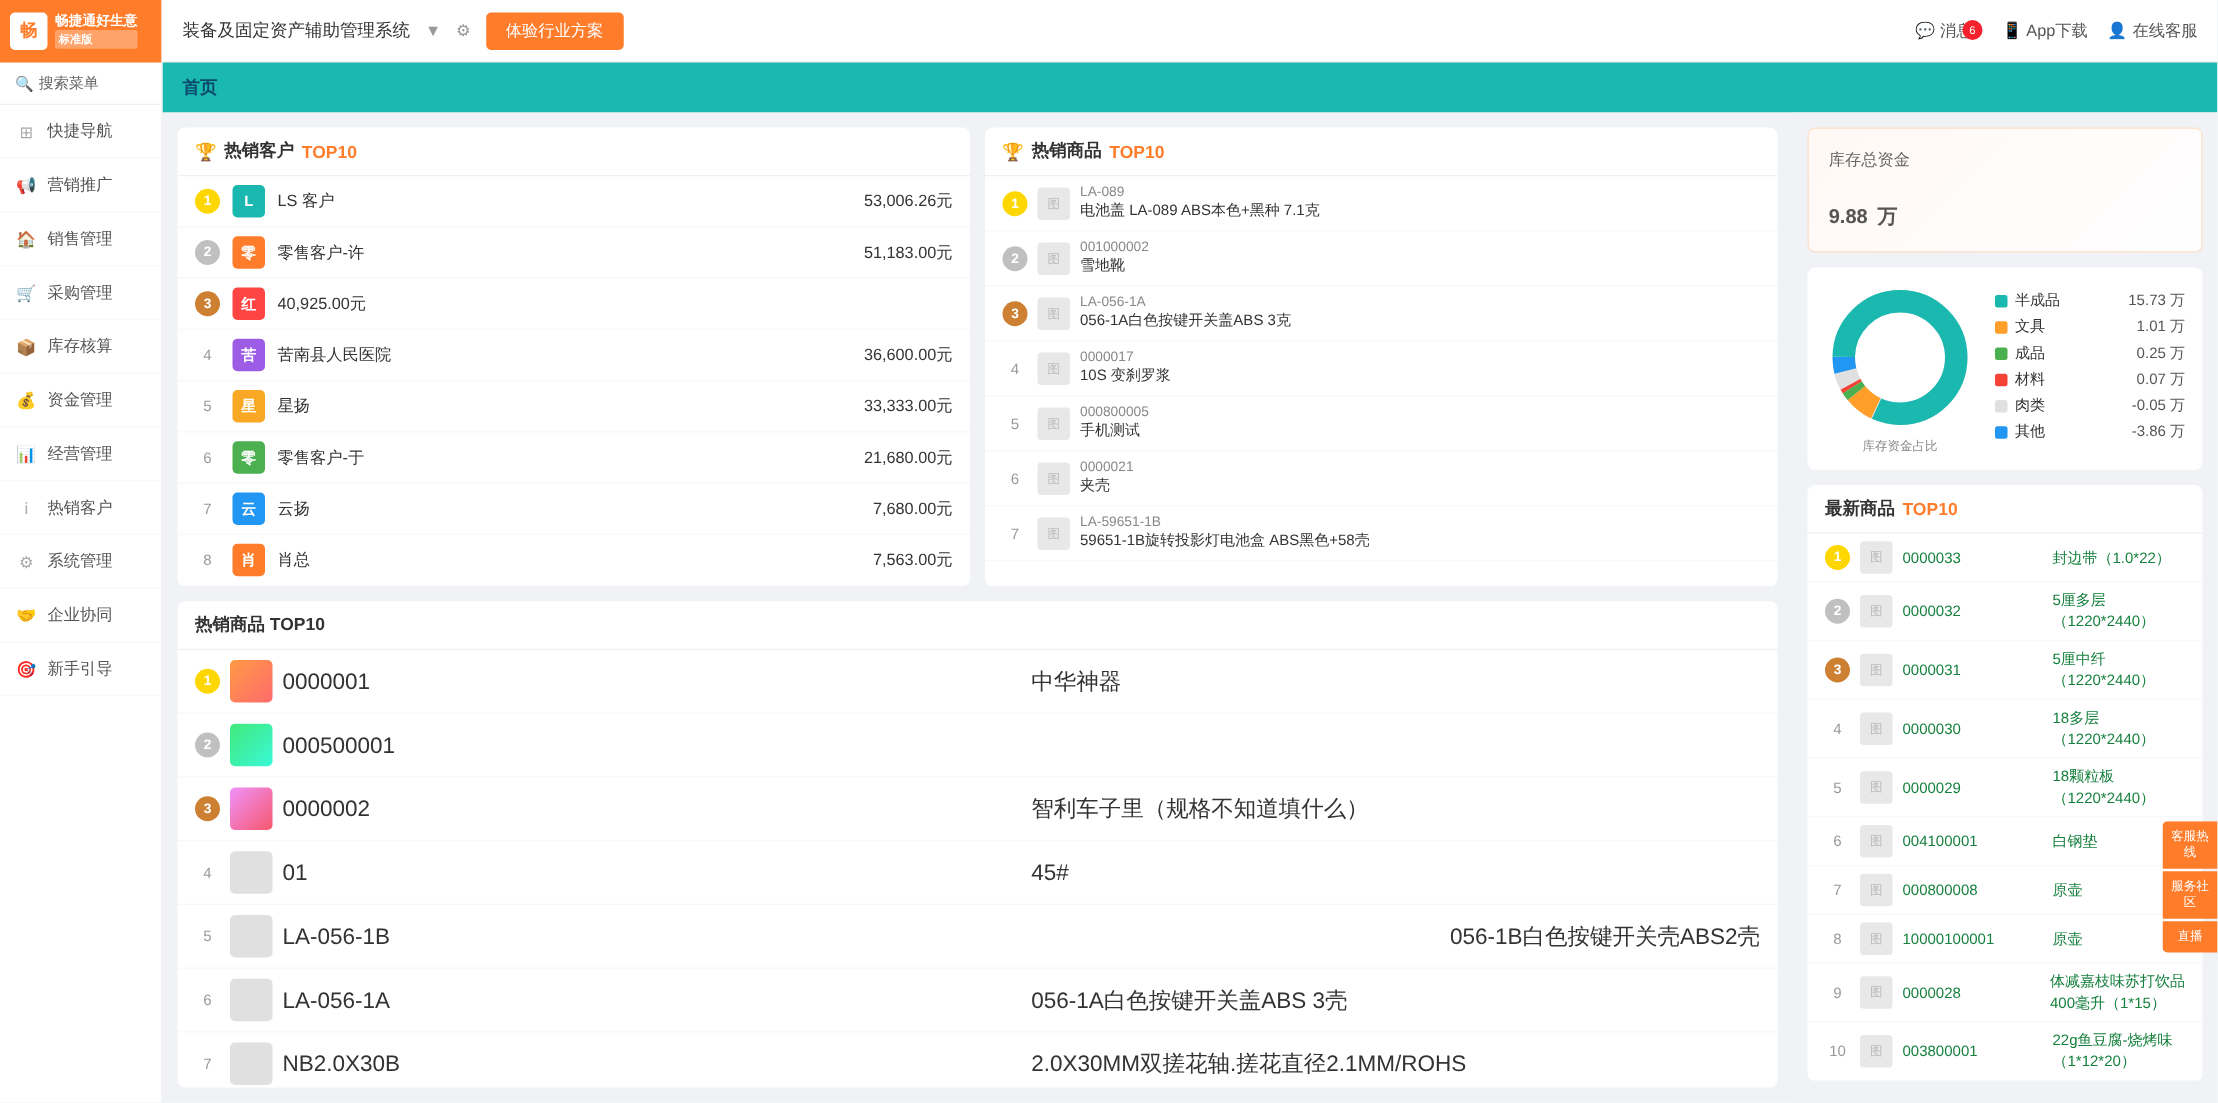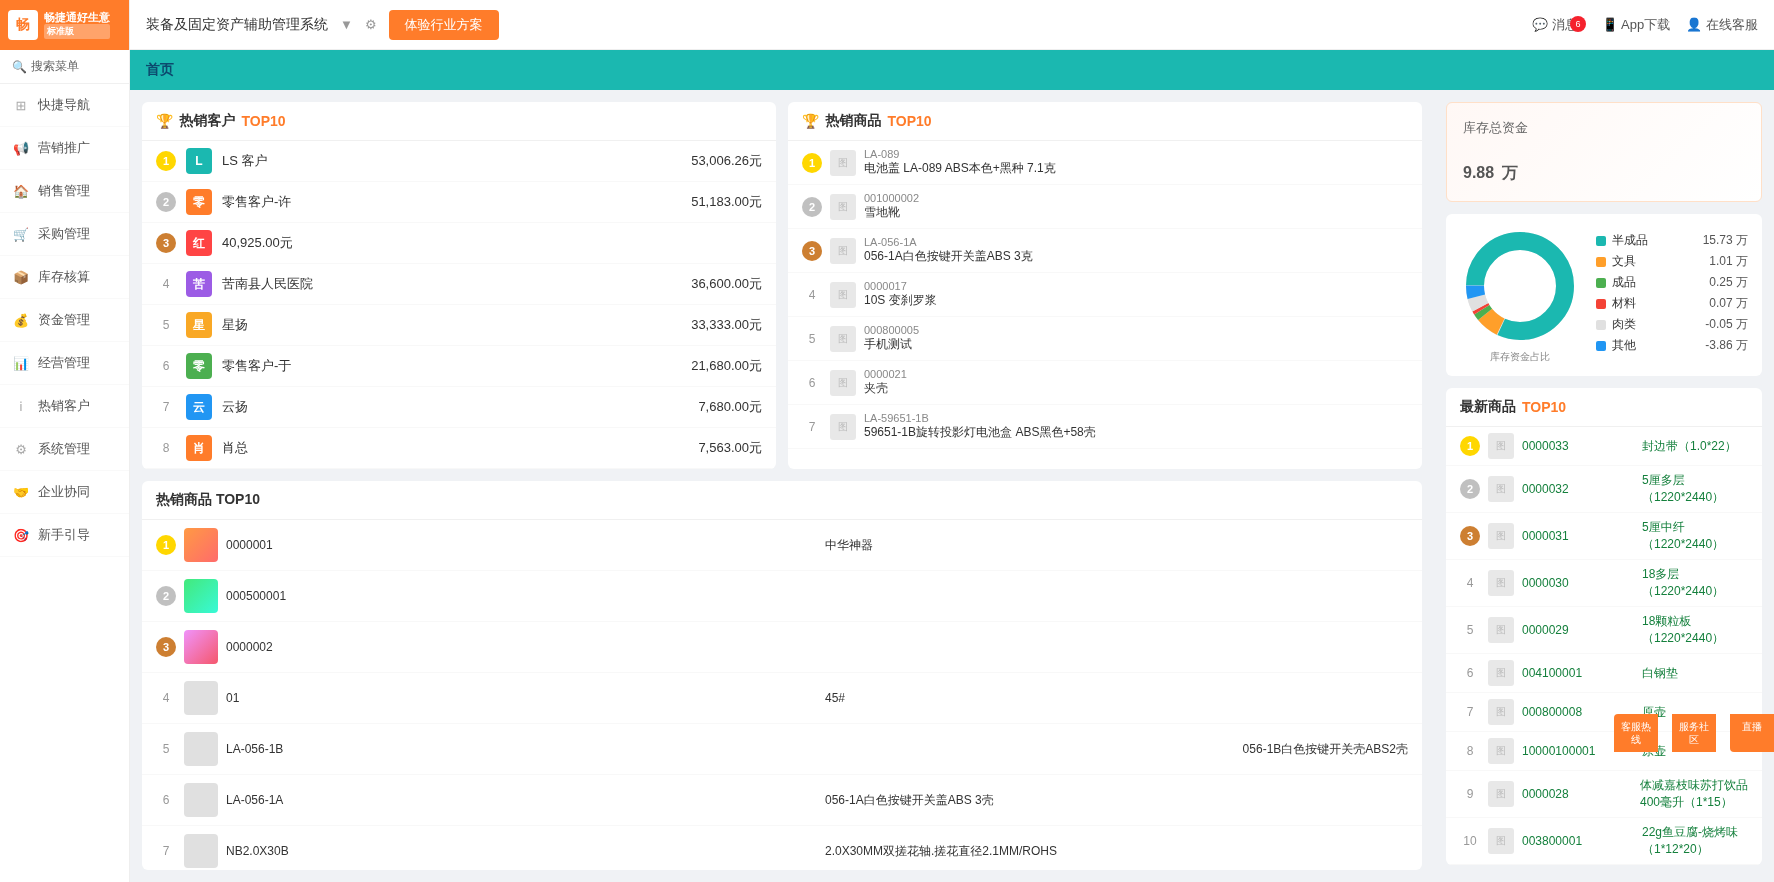--- a/index.html
+++ b/index.html
@@ -223,21 +223,21 @@
       width: 34px; height: 34px; border-radius: 4px;
       background: #e0e0e0;
       display: flex; align-items: center; justify-content: center;
       color: #bbb; font-size: 10px;
       flex-shrink: 0;
       overflow: hidden;
     }
     .hot-prod-img.has-color-1 { background: linear-gradient(135deg, #ff9a44, #ff6b6b); }
     .hot-prod-img.has-color-2 { background: linear-gradient(135deg, #43e97b, #38f9d7); }
     .hot-prod-img.has-color-3 { background: linear-gradient(135deg, #f093fb, #f5576c); }
-    .hot-prod-row .prod-name { flex: 1; color: #333; font-size: 12px; }
+    .hot-prod-row .prod-name { flex: 1; color: #333; font-size: 18px; }
 
     
     .inventory-card {
       background: linear-gradient(135deg, #fff8f5, #fff);
       border: 1px solid #ffe0c8;
       border-radius: 6px;
       padding: 16px;
     }
     .inventory-title { color: #666; font-size: 13px; margin-bottom: 16px; }
     .inventory-amount { font-size: 28px; font-weight: bold; color: #222; }
@@ -262,23 +262,23 @@
       padding: 6px 14px;
       border-bottom: 1px solid #f8f8f8;
       gap: 8px;
     }
     .latest-prod-row .rank { width: 20px; color: #999; font-size: 12px; text-align: center; }
     .latest-prod-row .prod-name { flex: 1; color: #15803d; font-size: 12px; }
 
     
     .float-cs {
       position: fixed;
-      right: 0; bottom: 130px;
-      display: flex; 
-      gap: 14px;
+      right: 0; bottom: 120px;
+      display: flex; flex-direction: column;
+      gap: 2px;
     }
     .float-cs-btn {
       width: 44px;
       background: #ff7c2a;
       color: #fff;
       font-size: 10px;
       text-align: center;
       padding: 6px 4px;
       cursor: pointer;
       line-height: 1.3;
@@ -518,20 +518,21 @@
           </div>
           <div class="hot-prod-row">
             <span class="rank-badge rank-2">2</span>
             <div class="hot-prod-img has-color-2"></div>
             <span class="prod-name">000500001</span>
           </div>
           <div class="hot-prod-row">
             <span class="rank-badge rank-3">3</span>
             <div class="hot-prod-img has-color-3"></div>
             <span class="prod-name">0000002</span>
+            <span class="prod-name" style="margin-left:8px;">智利车子里（规格不知道填什么）</span>
           </div>
           <div class="hot-prod-row">
             <span class="rank">4</span>
             <div class="hot-prod-img"></div>
             <span class="prod-name">01</span>
             <span class="prod-name" style="margin-left:8px;">45#</span>
           </div>
           <div class="hot-prod-row">
             <span class="rank">5</span>
             <div class="hot-prod-img"></div>

